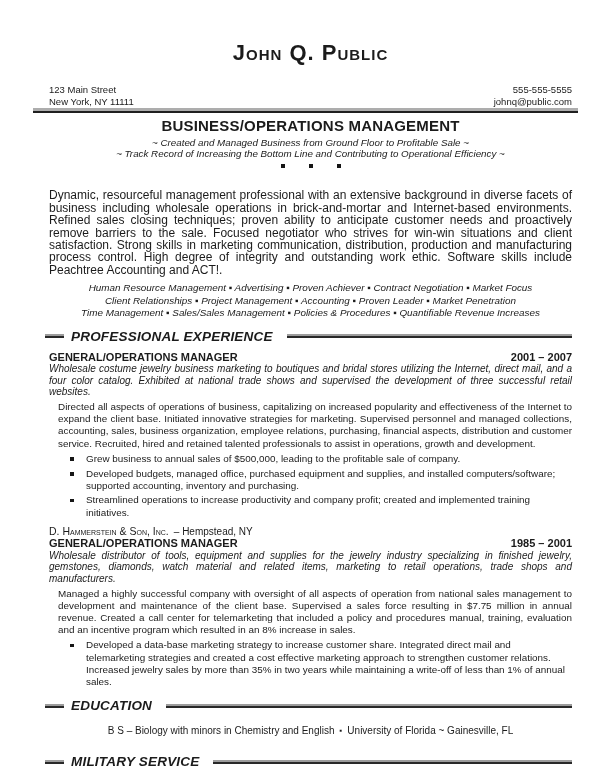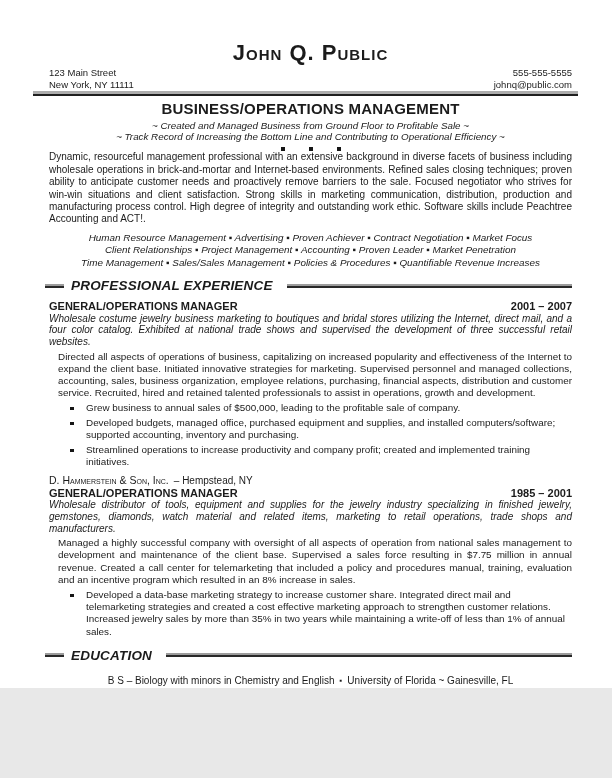--- a/index.html
+++ b/index.html
@@ -1,42 +1,42 @@
 <!DOCTYPE html>
 <html><head>
 <meta charset="utf-8">
 <style>
   html,body { margin:0; padding:0; background:#e8e8e8; }
   .page {
-    width:612px; height:688px; margin:0 auto; background:#ffffff;
+    width:612px; height:778px; margin:0 auto; background:#ffffff;
     font-family:"Liberation Sans", sans-serif; color:#1b1b1b;
     padding:42px 40px 0 49px; box-sizing:border-box; overflow:hidden;
   }
 
   
   .name {
     font-size:22px; line-height:22px; font-weight:700;
     font-variant:small-caps; letter-spacing:1px; text-align:center;
   }
-  .contact { display:flex; justify-content:space-between; margin-top:3px;
+  .contact { display:flex; justify-content:space-between; margin-top:20px;
     font-size:9.5px; line-height:11.5px;align-items:flex-end; }
   .contact .right { text-align:right; }
   .top-rule { height:5px; margin:1px -6px 0 -16px;
     background:linear-gradient(to bottom,#adadad 0 55%,#1f1f1f 55% 100%); }
 
   
   .headline-title { margin-top:4px; text-align:center; font-weight:700;
     font-size:15px; line-height:18px; letter-spacing:0.2px; }
   .tagline { text-align:center; font-style:italic; font-size:9.8px; line-height:11.2px; }
   .tagline.first { margin-top:2px; }
 
   .sep-squares { display:flex; justify-content:center; gap:24px; margin-top:5px; }
   .sep-squares .sq { width:4px; height:4px; background:#151515; }
 
-  .summary { margin-top:0; font-size:10px; line-height:12.4px; text-align:justify; }
+  .summary { margin-top:21px; font-size:12px; line-height:12.4px; text-align:justify; }
   .keywords { margin-top:6px; font-style:italic; text-align:center;
     font-size:9.9px; line-height:12.5px; }
 
   
   .sec-header { display:flex; align-items:center; margin:9px 0 7px -4px;font-style:italic; }
   .sec-header.edu { margin-top:10px; }
   .sec-header.mil { margin-top:17px; }
   .rule { background:linear-gradient(to bottom,#9c9c9c 0 45%,#282828 45% 100%); height:4px; }
   .rule-short { width:19px; margin-right:7px; }
   .sec-title { font-size:13.5px; font-weight:700; line-height:15px;

